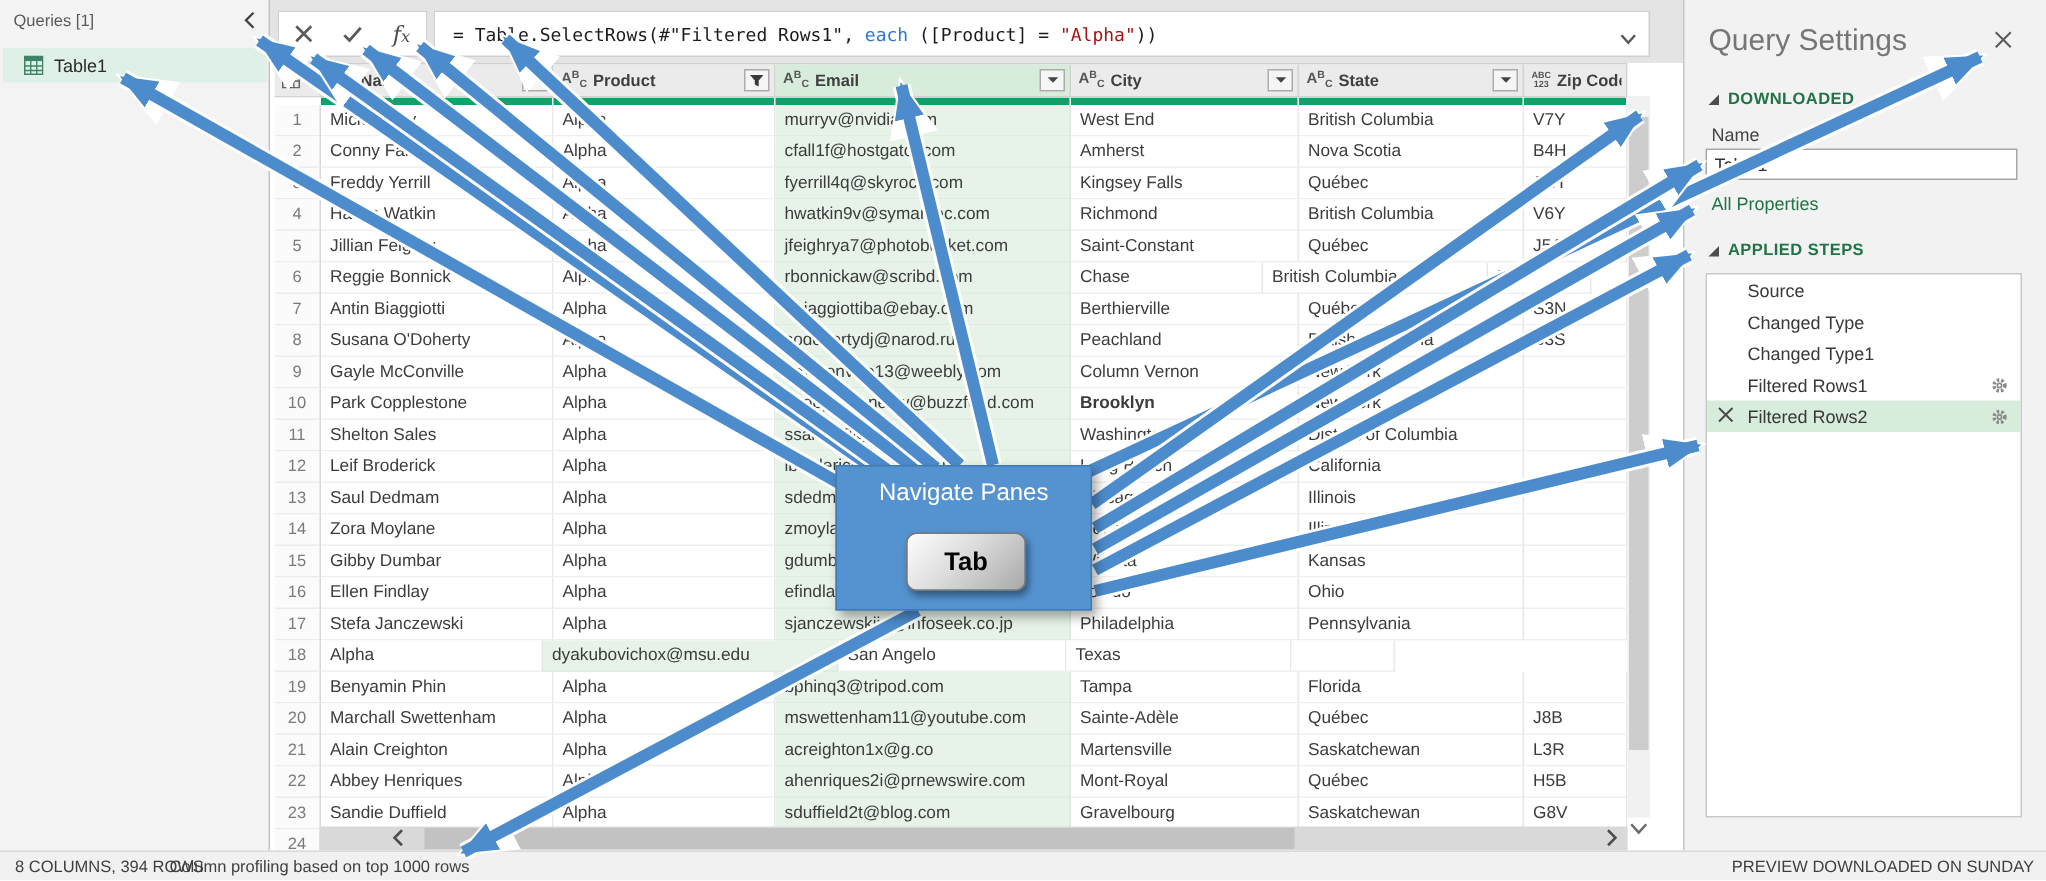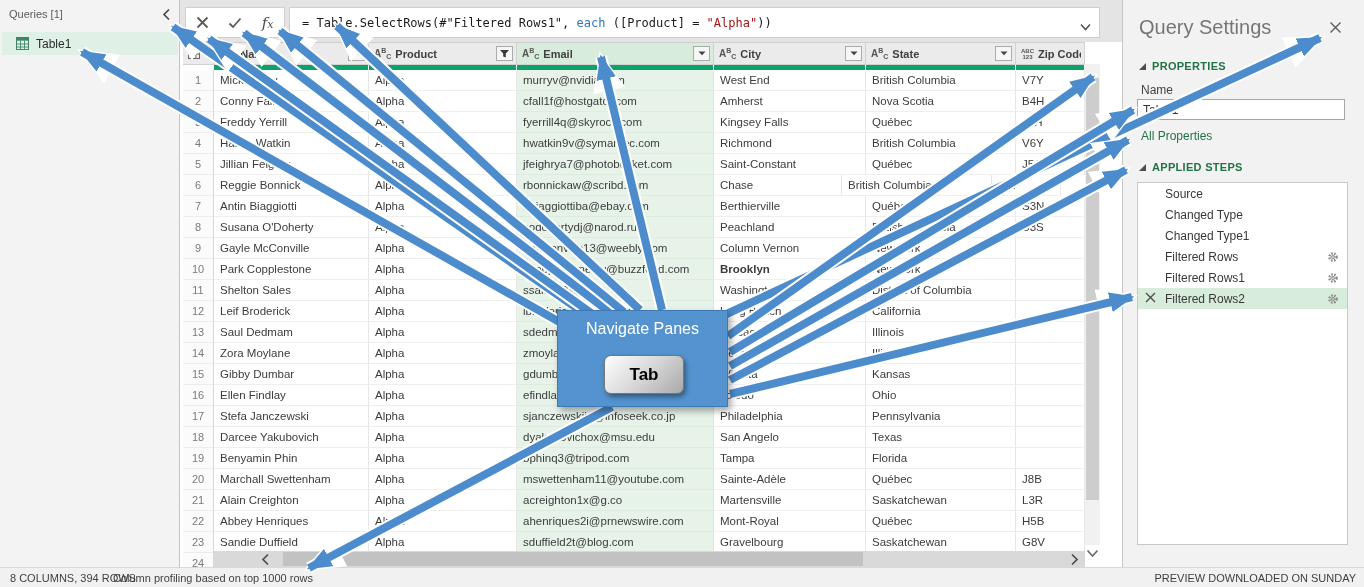--- a/index.html
+++ b/index.html
@@ -351,21 +351,20 @@
           <div class="rnum" style="width: 31px;">17</div>
           <div class="dcell" style="width: 155px;">Stefa Janczewski</div>
           <div class="dcell" style="width: 148px;">Alpha</div>
           <div class="dcell sel" style="width: 197px;">sjanczewskiiq@infoseek.co.jp</div>
           <div class="dcell" style="width: 152px;">Philadelphia</div>
           <div class="dcell" style="width: 150px;">Pennsylvania</div>
           <div class="dcell" style="width: 69px;"></div>
         </div>
         <div class="drow">
           <div class="rnum" style="width: 31px;">18</div>
-          <div class="dcell" style="width: 155px;">Darcee Yakubovich</div>
           <div class="dcell" style="width: 148px;">Alpha</div>
           <div class="dcell sel" style="width: 197px;">dyakubovichox@msu.edu</div>
           <div class="dcell" style="width: 152px;">San Angelo</div>
           <div class="dcell" style="width: 150px;">Texas</div>
           <div class="dcell" style="width: 69px;"></div>
         </div>
         <div class="drow">
           <div class="rnum" style="width: 31px;">19</div>
           <div class="dcell" style="width: 155px;">Benyamin Phin</div>
           <div class="dcell" style="width: 148px;">Alpha</div>
@@ -447,45 +446,38 @@
 
   <div class="settings-panel">
     <div class="settings-title">Query Settings</div>
     <div class="settings-close">
       <svg width="13" height="13" viewBox="0 0 13 13">
           <path d="M1.5 1.5 L11.5 11.5 M11.5 1.5 L1.5 11.5" stroke="#5a5a5a" stroke-width="1.4" fill="none"></path>
         </svg>
     </div>
     <div class="sec-header" style="top:60px;">
       <span class="sec-tri"></span>
-      <span class="sec-label">PROPERTIES</span>
+      <span class="sec-label">DOWNLOADED</span>
     </div>
     <div class="name-label">Name</div>
     <input class="name-input" value="Table1" style="">
     <div class="all-props">All Properties</div>
     <div class="sec-header" style="top:161px;">
       <span class="sec-tri"></span>
       <span class="sec-label">APPLIED STEPS</span>
     </div>
     <div class="steps-box" id="steps-box">
         <div class="step-row">
           <span>Source</span>
         </div>
         <div class="step-row">
           <span>Changed Type</span>
         </div>
         <div class="step-row">
           <span>Changed Type1</span>
-        </div>
-        <div class="step-row">
-          <span>Filtered Rows</span>
-          <span class="step-gear"><svg width="12" height="12" viewBox="0 0 12 12">
-              <circle cx="6" cy="6" r="3.6" fill="none" stroke="#8a8a8a" stroke-width="2.4" stroke-dasharray="1.6 1.35"></circle>
-              <circle cx="6" cy="6" r="1.4" fill="none" stroke="#8a8a8a" stroke-width="1.1"></circle>
-            </svg></span>
         </div>
         <div class="step-row">
           <span>Filtered Rows1</span>
           <span class="step-gear"><svg width="12" height="12" viewBox="0 0 12 12">
               <circle cx="6" cy="6" r="3.6" fill="none" stroke="#8a8a8a" stroke-width="2.4" stroke-dasharray="1.6 1.35"></circle>
               <circle cx="6" cy="6" r="1.4" fill="none" stroke="#8a8a8a" stroke-width="1.1"></circle>
             </svg></span>
         </div>
         <div class="step-row selected">
           <span class="step-del"><svg width="11" height="11" viewBox="0 0 11 11">

